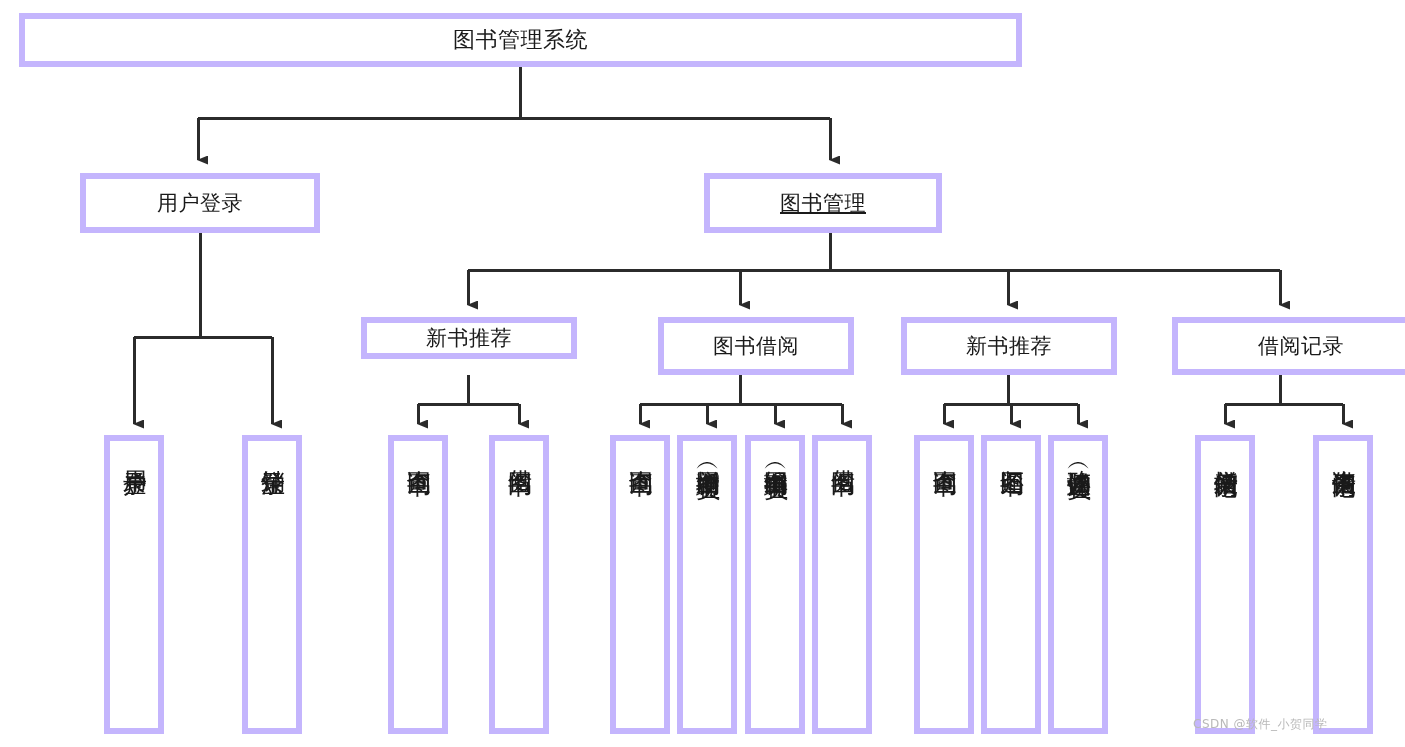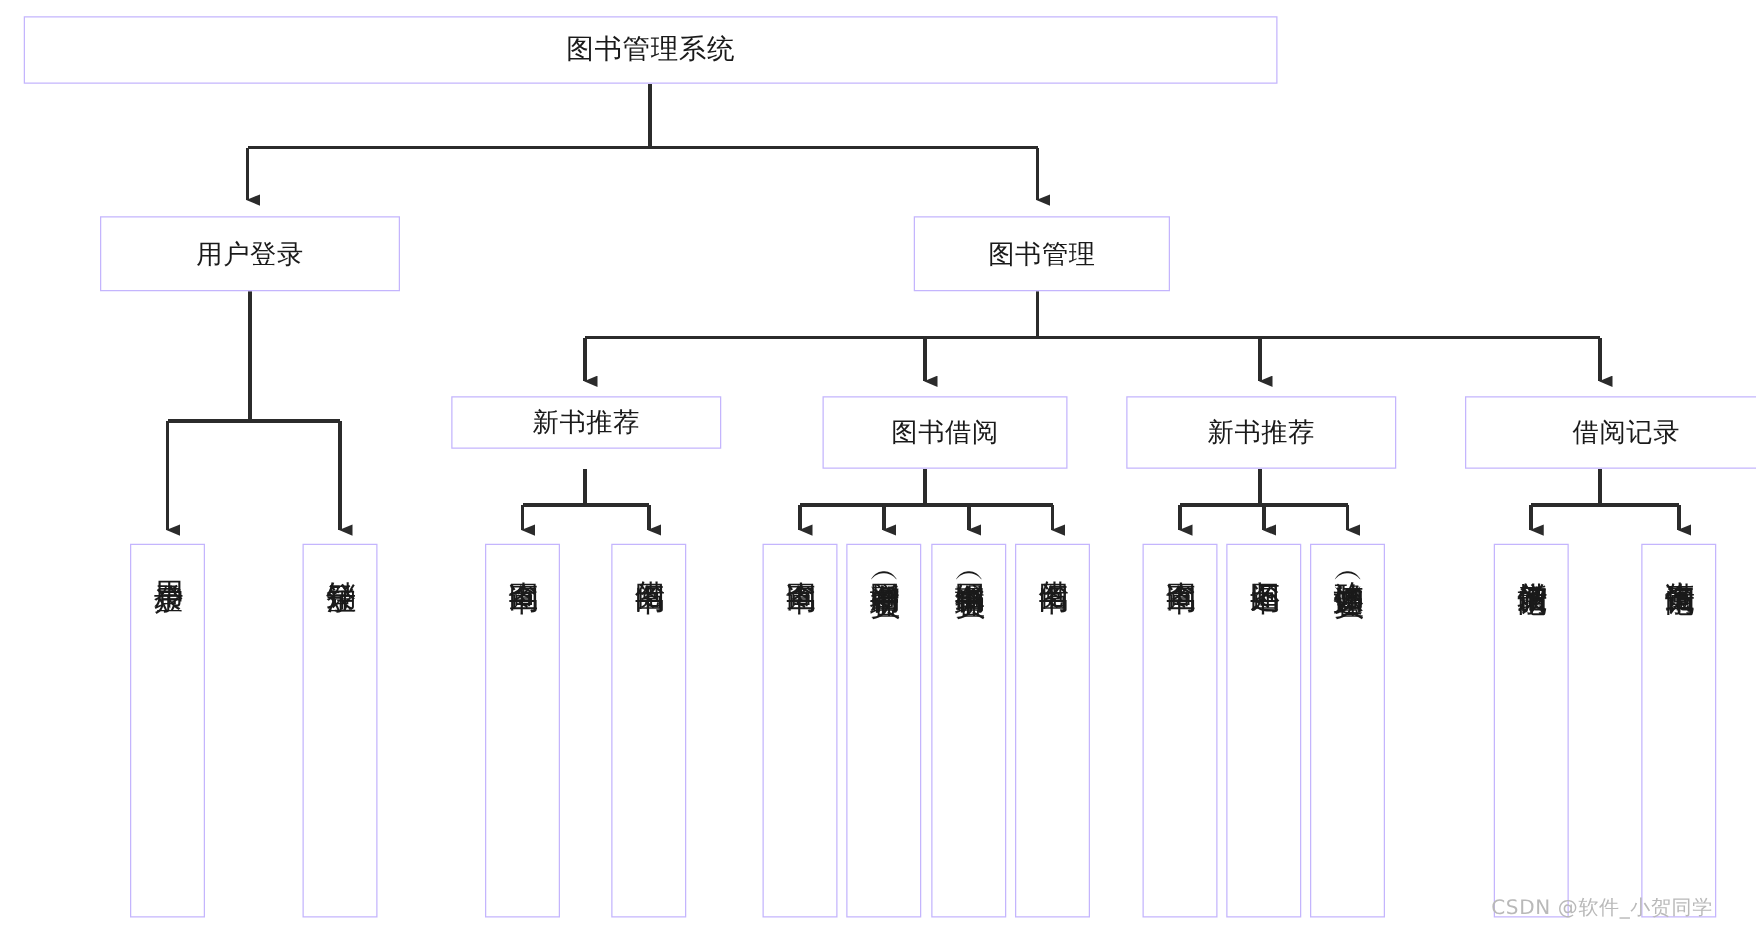--- a/index.html
+++ b/index.html
@@ -23,21 +23,21 @@
     left: 0;
     top: 0;
     width: 1405px;
     height: 747px;
     pointer-events: none;
   }
   .node {
     position: absolute;
     box-sizing: border-box;
     background: #ffffff;
-    border: 1px solid #c4b5fd;
+    border: 6px solid #c4b5fd;
     display: flex;
     align-items: center;
     justify-content: center;
     text-align: center;
     color: #1a1a1a;
   }
   .node-label {
     display: block;
     line-height: 1.18;
     letter-spacing: 0.5px;
@@ -56,21 +56,21 @@
   .node.vertical .node-label {
     writing-mode: vertical-rl;
     text-orientation: upright;
     font-size: 24px;
     line-height: 1.08;
     letter-spacing: 1px;
     white-space: nowrap;
   }
   .watermark {
     position: absolute;
-    font-size: 16px;
+    font-size: 12px;
     color: #b9b9b9;
     white-space: nowrap;
     letter-spacing: 0.5px;
   }
 </style>
 </head>
 <body>
 
 <div id="diagram-root">
 
@@ -124,21 +124,21 @@
     </g>
   </svg>
 
   <div class="node root horizontal" style="left:19px; top:13px; width:1003px; height:54px;">
     <span class="node-label">图书管理系统</span>
   </div>
 
   <div class="node horizontal" style="left:80px; top:173px; width:240px; height:60px;">
     <span class="node-label">用户登录</span>
   </div>
-  <div class="node horizontal" style="left:731px; top:173px; width:205px; height:60px;">
+  <div class="node horizontal" style="left:704px; top:173px; width:238px; height:60px;text-decoration:underline;">
     <span class="node-label">图书管理</span>
   </div>
 
   <div class="node horizontal" style="left:361px; top:317px; width:216px; height:42px;">
     <span class="node-label">新书推荐</span>
   </div>
   <div class="node horizontal" style="left:658px; top:317px; width:196px; height:58px;">
     <span class="node-label">图书借阅</span>
   </div>
   <div class="node horizontal" style="left:901px; top:317px; width:216px; height:58px;">

